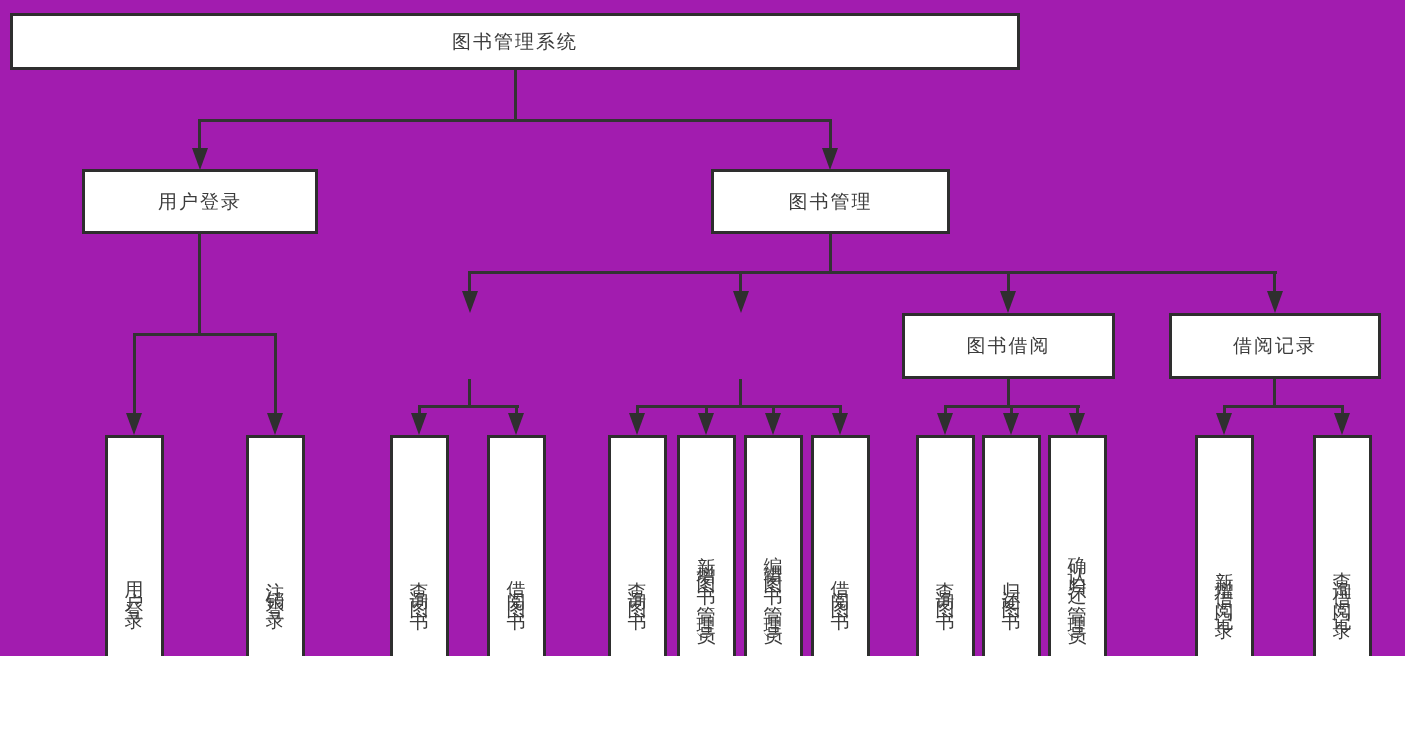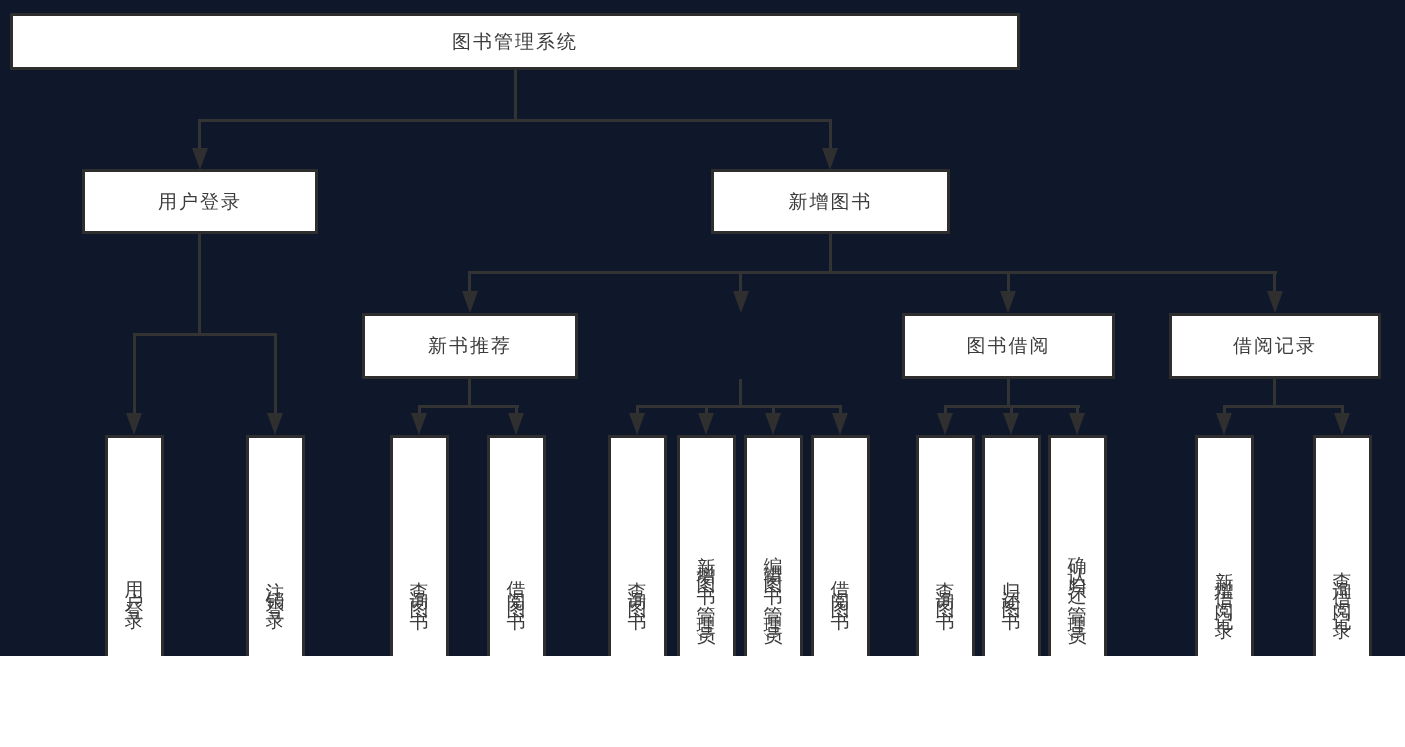--- a/index.html
+++ b/index.html
@@ -1,17 +1,17 @@
 <!DOCTYPE html>
 <html><head>
 <meta charset="utf-8">
 <style>
   html, body { margin:0; padding:0; background:#ffffff; }
   #canvas {
-    position:relative; width:1405px; height:656px; background:#0f172a;
+    position:relative; width:1405px; height:656px; background:#a21caf;
     font-family:"Liberation Sans", sans-serif; overflow:hidden;
   }
   .box {
     position:absolute; box-sizing:border-box;
     border:3px solid #2e2e2e; background:#ffffff;
     display:flex; align-items:center; justify-content:center;
     color:#3c3c3c; font-size:19px; letter-spacing:2px;
   }
   .leaf { width:59px; top:435px; height:301px; }
   .leaf .vtext {
@@ -45,44 +45,41 @@
   <div class="hline" style="left:198px;top:119px;width:634px;"></div>
   <div class="vline" style="left:198px;top:119px;height:31px;"></div>
   <div class="ahead" style="left:192px;top:148px;"></div>
   <div class="vline" style="left:829px;top:119px;height:31px;"></div>
   <div class="ahead" style="left:822px;top:148px;"></div>
 
   <div class="box" style="left:82px;top:169px;width:236px;height:65px;">
     <span>用户登录</span>
   </div>
   <div class="box" style="left:711px;top:169px;width:239px;height:65px;">
-    <span>新增图书</span>
+    <span>图书管理</span>
   </div>
 
   <div class="vline" style="left:198px;top:234px;height:101px;"></div>
   <div class="hline" style="left:133px;top:333px;width:144px;"></div>
   <div class="vline" style="left:133px;top:333px;height:82px;"></div>
   <div class="ahead" style="left:126px;top:413px;"></div>
   <div class="vline" style="left:274px;top:333px;height:82px;"></div>
   <div class="ahead" style="left:267px;top:413px;"></div>
 
   <div class="vline" style="left:829px;top:234px;height:40px;"></div>
   <div class="hline" style="left:468px;top:271px;width:809px;"></div>
   <div class="vline" style="left:468px;top:271px;height:24px;"></div>
   <div class="ahead" style="left:462px;top:291px;"></div>
   <div class="vline" style="left:739px;top:271px;height:24px;"></div>
   <div class="ahead" style="left:733px;top:291px;"></div>
   <div class="vline" style="left:1007px;top:271px;height:24px;"></div>
   <div class="ahead" style="left:1000px;top:291px;"></div>
   <div class="vline" style="left:1273px;top:271px;height:24px;"></div>
   <div class="ahead" style="left:1267px;top:291px;"></div>
 
-  <div class="box" style="left:362px;top:313px;width:216px;height:66px;">
-    <span>新书推荐</span>
-  </div>
   <div class="box" style="left:902px;top:313px;width:213px;height:66px;">
     <span>图书借阅</span>
   </div>
   <div class="box" style="left:1169px;top:313px;width:212px;height:66px;">
     <span>借阅记录</span>
   </div>
 
   <div class="vline" style="left:468px;top:379px;height:29px;"></div>
   <div class="hline" style="left:418px;top:405px;width:101px;"></div>
   <div class="vline" style="left:418px;top:405px;height:10px;"></div>

